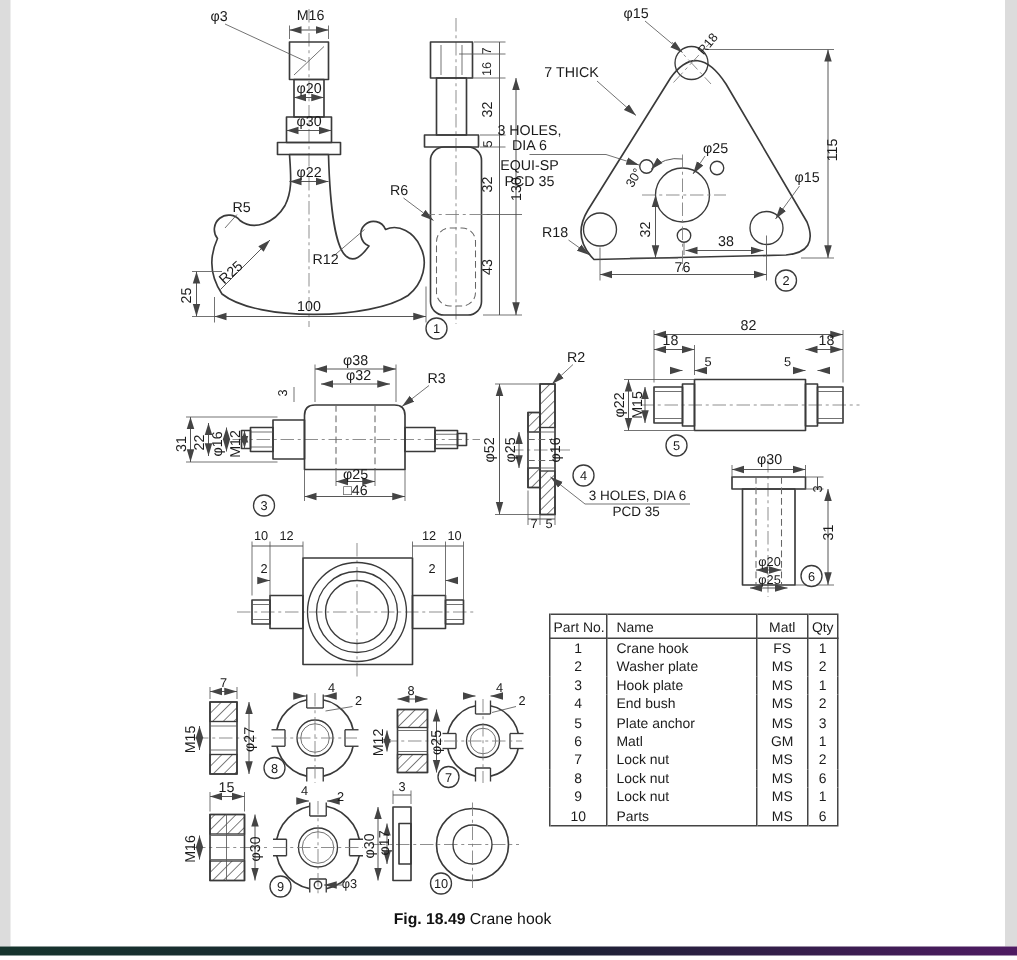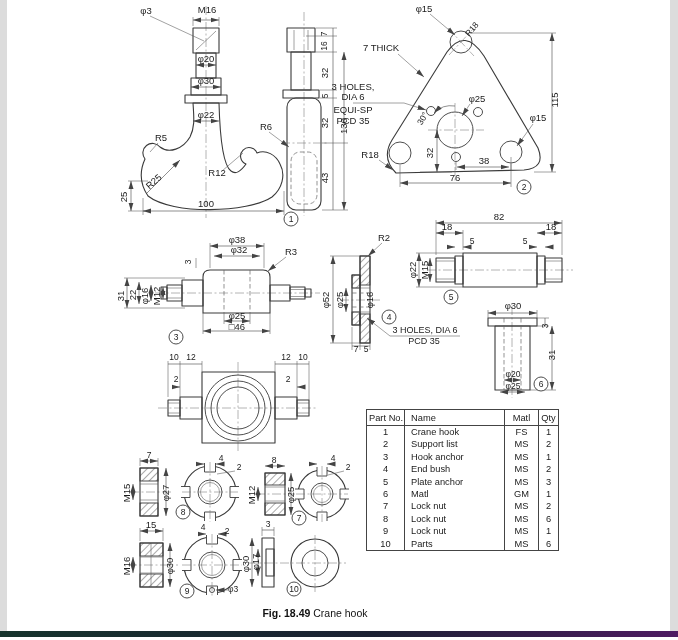--- a/index.html
+++ b/index.html
@@ -568,27 +568,27 @@
     </thead>
     <tbody>
         <tr>
           <td>1</td>
           <td class="nm">Crane hook</td>
           <td>FS</td>
           <td>1</td>
         </tr>
         <tr>
           <td>2</td>
-          <td class="nm">Support list</td>
+          <td class="nm">Washer plate</td>
           <td>MS</td>
           <td>2</td>
         </tr>
         <tr>
           <td>3</td>
-          <td class="nm">Hook anchor</td>
+          <td class="nm">Hook plate</td>
           <td>MS</td>
           <td>1</td>
         </tr>
         <tr>
           <td>4</td>
           <td class="nm">End bush</td>
           <td>MS</td>
           <td>2</td>
         </tr>
         <tr>

